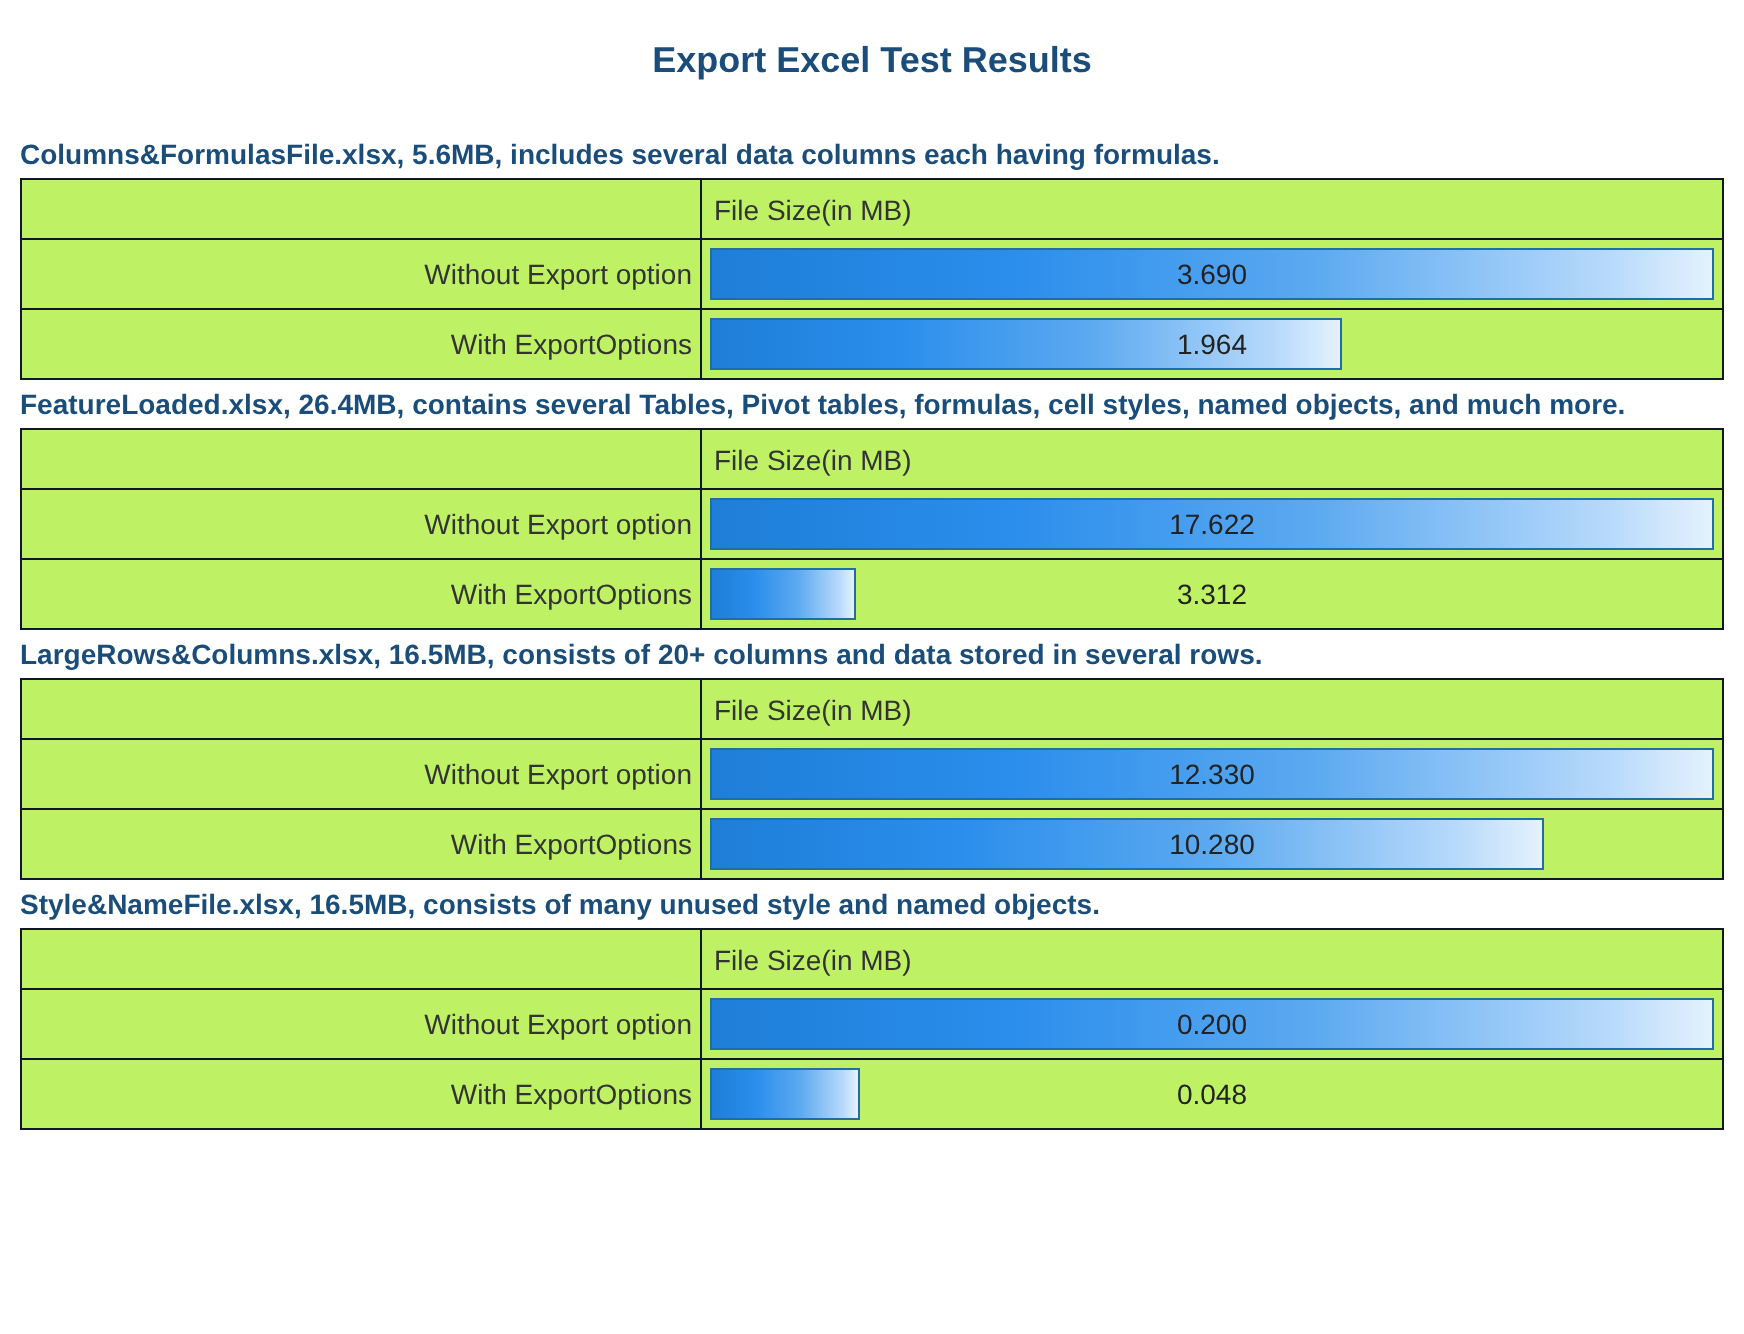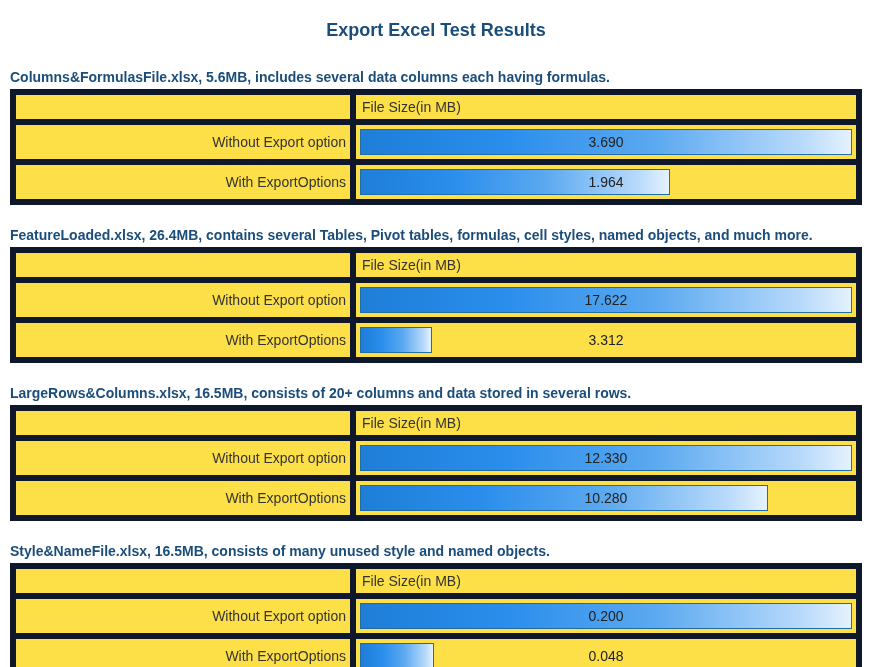--- a/index.html
+++ b/index.html
@@ -18,32 +18,32 @@
   font-size: 18px;
   font-weight: bold;
   color: #1a4d7a;
   margin-bottom: 28px;
 }
 .section-title {
   font-size: 14px;
   font-weight: bold;
   color: #1a4d7a;
   margin-bottom: 4px;
-  margin-top: 22px;
+  margin-top: 4px;
 }
 .first-section-title {
   margin-top: 17px;
 }
 .chart-table {
   width: 100%;
   border-collapse: collapse;
 }
 .chart-table td {
-  border: 6px solid #0f172a;
-  background: #fde047;
+  border: 1px solid #0f172a;
+  background: #bef264;
   padding: 0;
   vertical-align: middle;
   height: 30px;
 }
 .label-cell {
   width: 340px;
   text-align: right;
   font-size: 14px;
   color: #333;
   padding-right: 4px !important;

